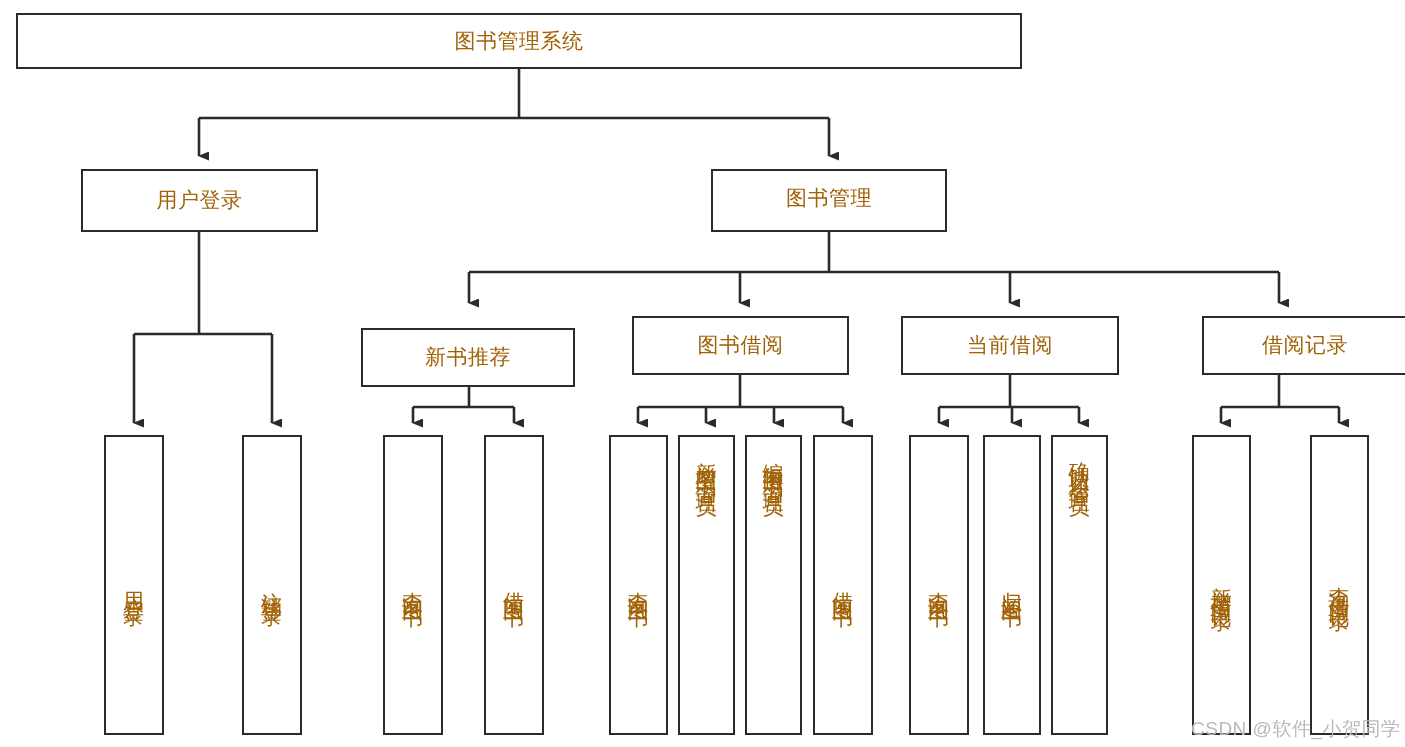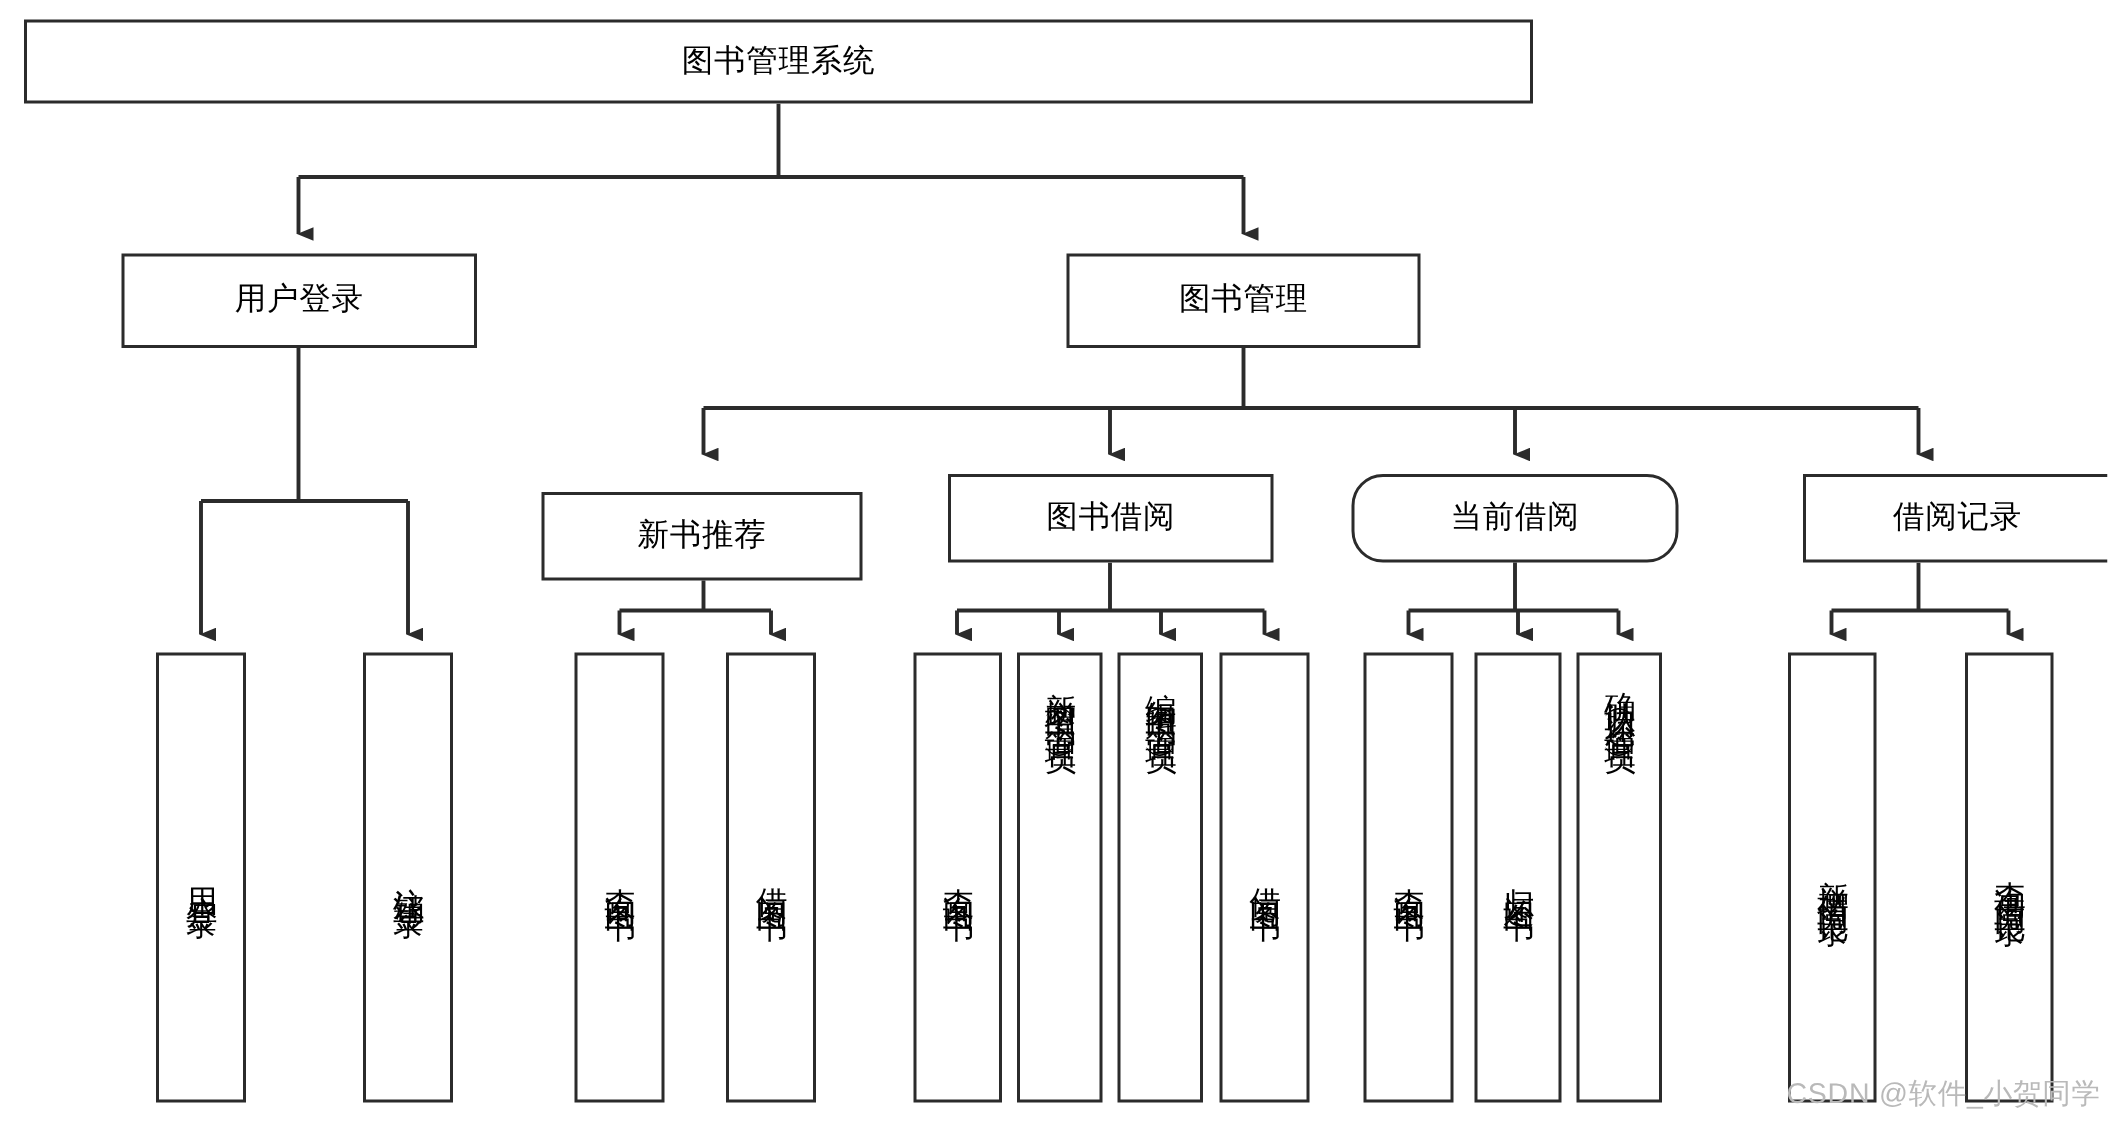--- a/index.html
+++ b/index.html
@@ -28,21 +28,21 @@
     position: absolute;
     box-sizing: border-box;
     background: #ffffff;
     border: 2.5px solid #2b2b2b;
     display: flex;
     align-items: center;
     justify-content: center;
     z-index: 5;
   }
   .node-label {
-    color: #000000;
+    color: #a16207;
     font-size: 21px;
     line-height: 1.25;
     letter-spacing: 0.5px;
     white-space: nowrap;
   }
   .node.leaf {
     align-items: flex-start;
     justify-content: center;
     padding-top: 0;
   }
@@ -123,31 +123,31 @@
     </g>
   </svg>
 
   <div class="node" id="root-node" style="left: 16px; top: 13px; width: 1006px; height: 56px;">
     <span class="node-label">图书管理系统</span>
   </div>
 
   <div class="node" id="l2-0" style="left: 81px; top: 169px; width: 237px; height: 63px;">
     <span class="node-label">用户登录</span>
   </div>
-  <div class="node" id="l2-1" style="left: 711px; top: 169px; width: 236px; height: 63px;">
+  <div class="node" id="l2-1" style="left: 711px; top: 169px; width: 236px; height: 63px; font-family: Liberation Mono, monospace;">
     <span class="node-label">图书管理</span>
   </div>
 
   <div class="node" id="l3-0" style="left: 361px; top: 328px; width: 214px; height: 59px;">
     <span class="node-label">新书推荐</span>
   </div>
   <div class="node" id="l3-1" style="left: 632px; top: 316px; width: 217px; height: 59px; text-align: center;">
     <span class="node-label">图书借阅</span>
   </div>
-  <div class="node" id="l3-2" style="left: 901px; top: 316px; width: 218px; height: 59px; border-radius: 21px;">
+  <div class="node" id="l3-2" style="left: 901px; top: 316px; width: 218px; height: 59px;">
     <span class="node-label">当前借阅</span>
   </div>
   <div class="node" id="l3-3" style="left: 1172px; top: 316px; width: 206px; height: 59px; margin-left: 30px;">
     <span class="node-label">借阅记录</span>
   </div>
 
   <div class="node leaf center-text" id="leaf-0" style="left: 104px; top: 435px; width: 60px; height: 300px;">
     <span class="node-label">用户登录</span>
   </div>
   <div class="node leaf center-text" id="leaf-1" style="left: 242px; top: 435px; width: 60px; height: 300px;">

